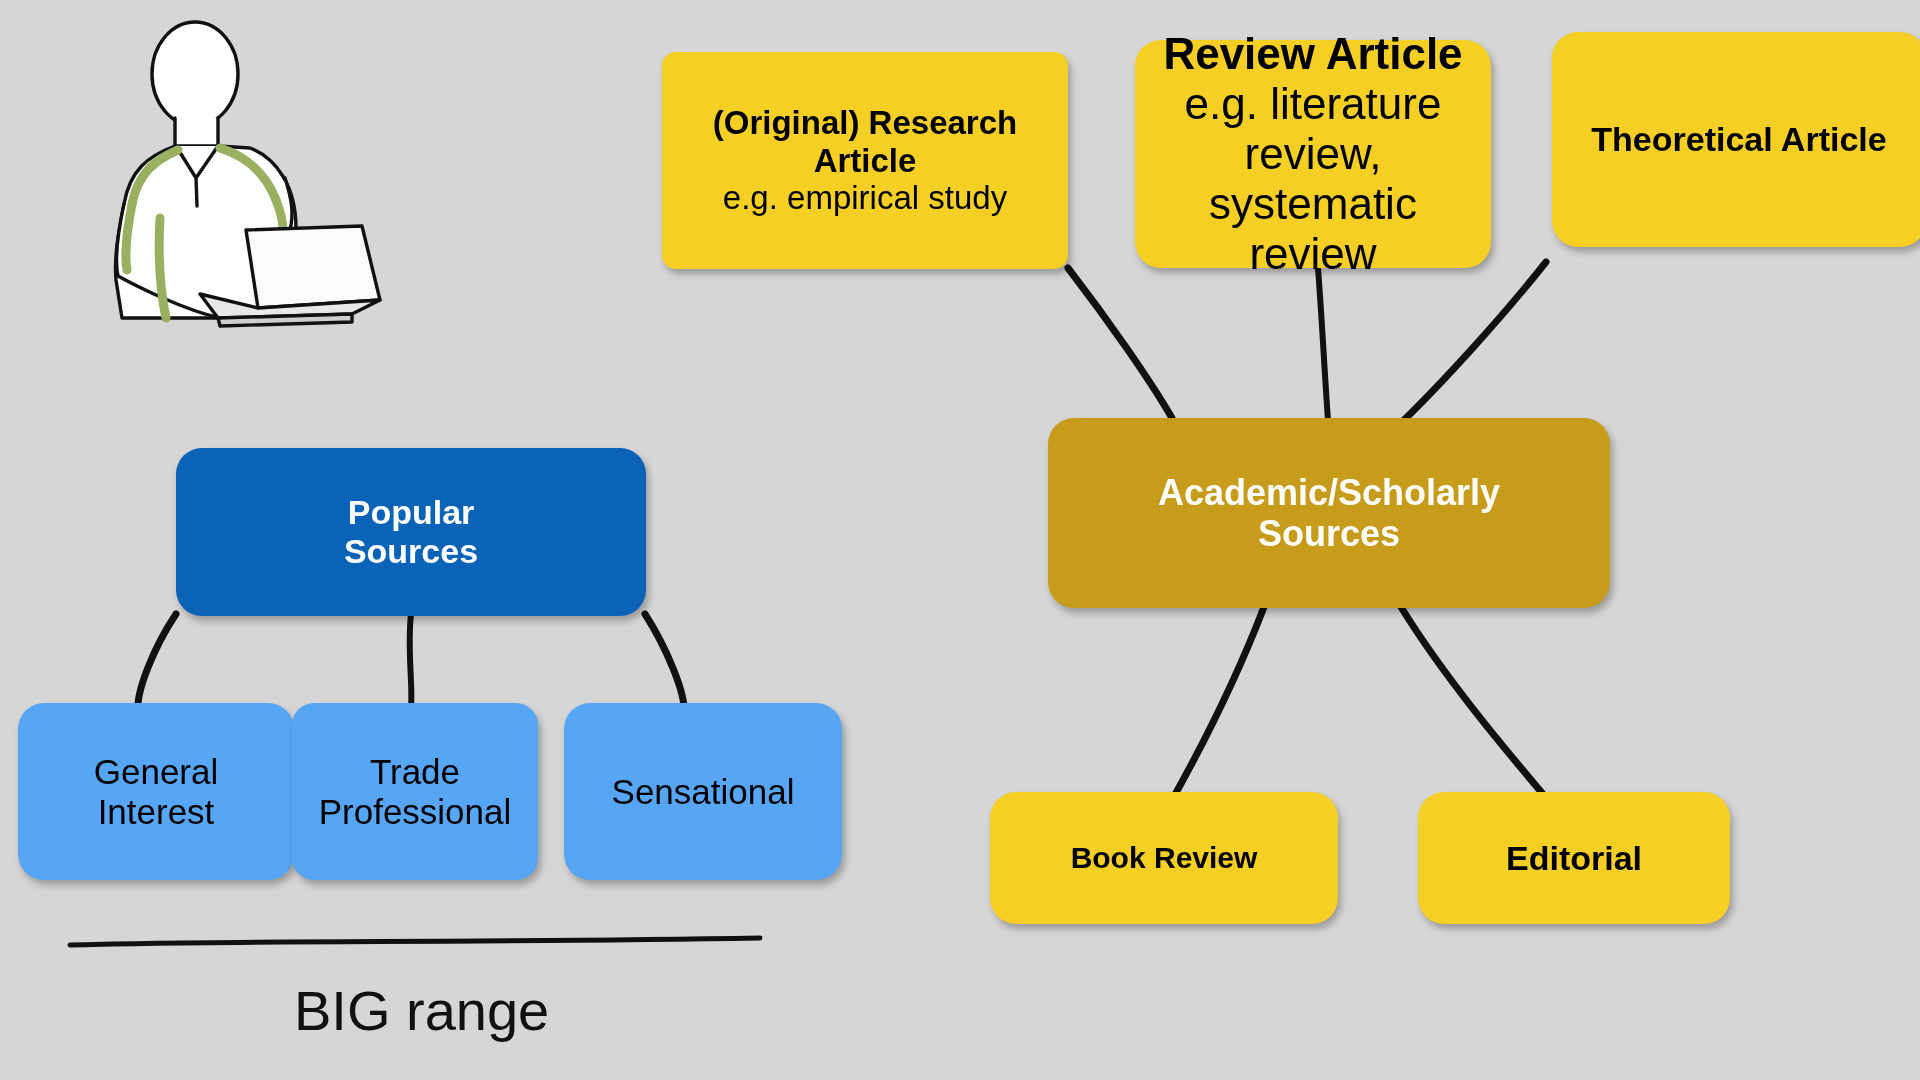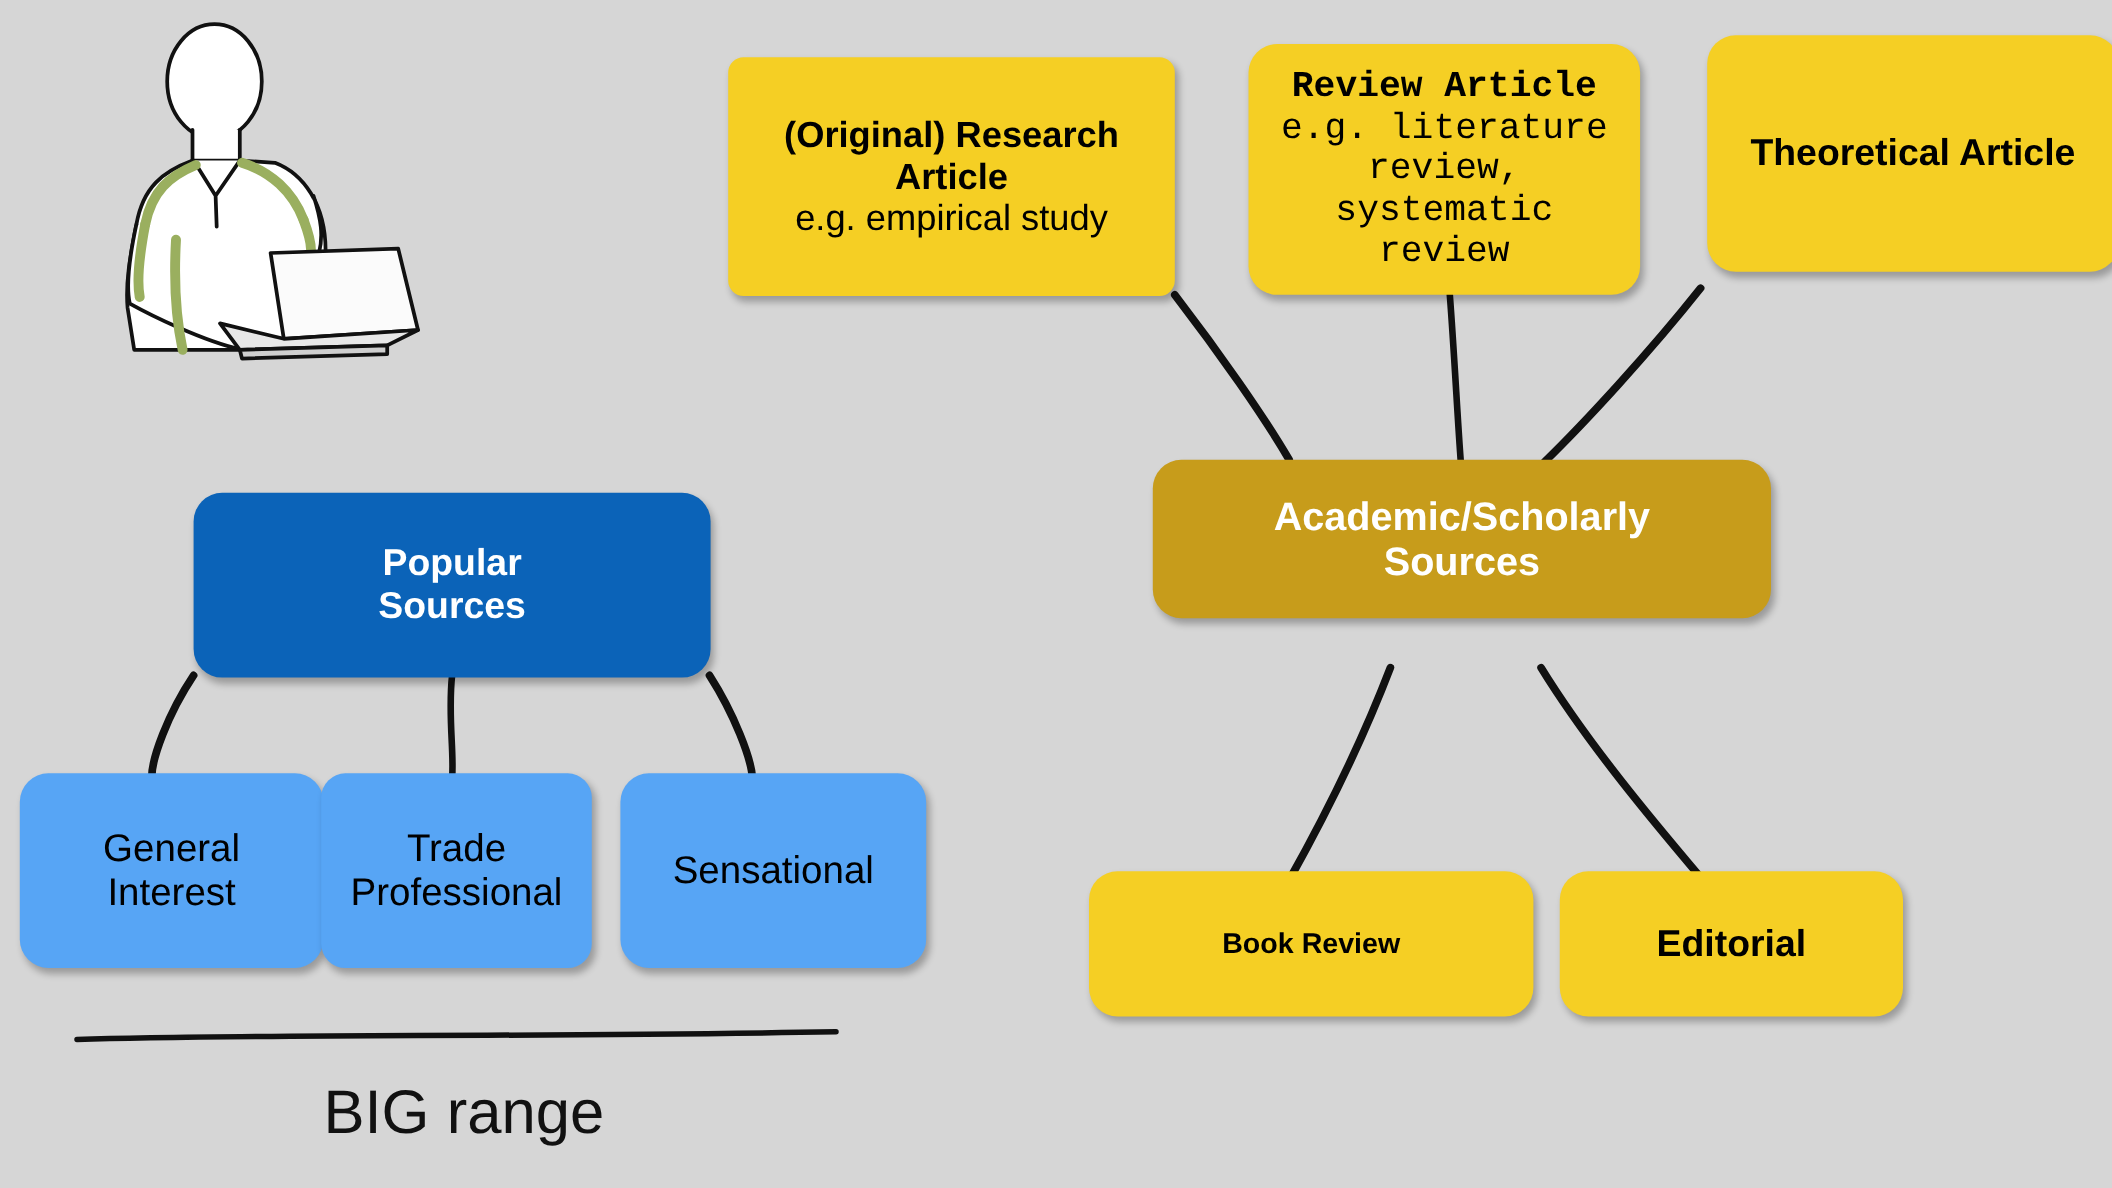--- a/index.html
+++ b/index.html
@@ -120,40 +120,40 @@
     <span class="t2">Trade</span>
     <span class="t2">Professional</span>
   </div>
 
   <div class="node lblue" style="left:564px;top:703px;width:278px;height:177px;font-size:35px;">
     <span class="t2">Sensational</span>
   </div>
 
   <div class="range-label" style="left:294px;top:978px;font-size:56px;text-align:center;">BIG range</div>
 
-  <div class="node gold" style="left:1048px;top:418px;width:562px;height:144px;font-size:36px;">
+  <div class="node gold" style="left:1048px;top:418px;width:562px;height:190px;font-size:36px;">
     <span class="t1">Academic/Scholarly</span>
     <span class="t1">Sources</span>
   </div>
 
   <div class="node yellow" style="left:662px;top:52px;width:406px;height:217px;font-size:33px;border-radius:14px;">
     <span class="t1">(Original) Research Article</span>
     <span class="t2">e.g. empirical study</span>
   </div>
 
-  <div class="node yellow" style="left:1135px;top:40px;width:356px;height:228px;font-size:33px;font-family:Liberation Mono, monospace;">
+  <div class="node yellow" style="left:1135px;top:40px;width:356px;height:228px;font-size:44px;">
     <span class="t1">Review Article</span>
     <span class="t2">e.g. literature review, systematic review</span>
   </div>
 
   <div class="node yellow" style="left:1552px;top:32px;width:374px;height:215px;font-size:34px;">
     <span class="t1">Theoretical Article</span>
   </div>
 
-  <div class="node yellow" style="left:990px;top:792px;width:404px;height:132px;font-size:26px;">
+  <div class="node yellow" style="left:990px;top:792px;width:348px;height:132px;font-size:30px;">
     <span class="t1">Book Review</span>
   </div>
 
   <div class="node yellow" style="left:1418px;top:792px;width:312px;height:132px;font-size:34px;">
     <span class="t1">Editorial</span>
   </div>
 
 </div>
 
 </body></html>

